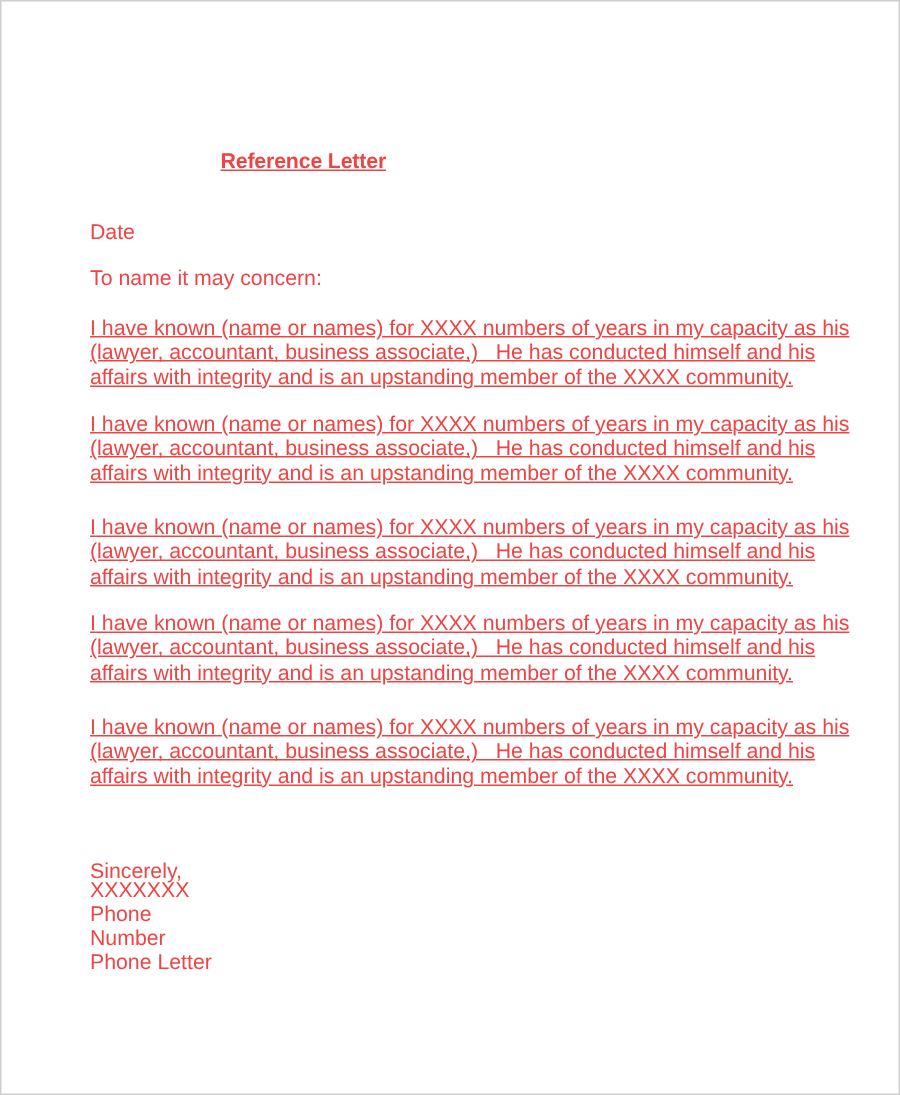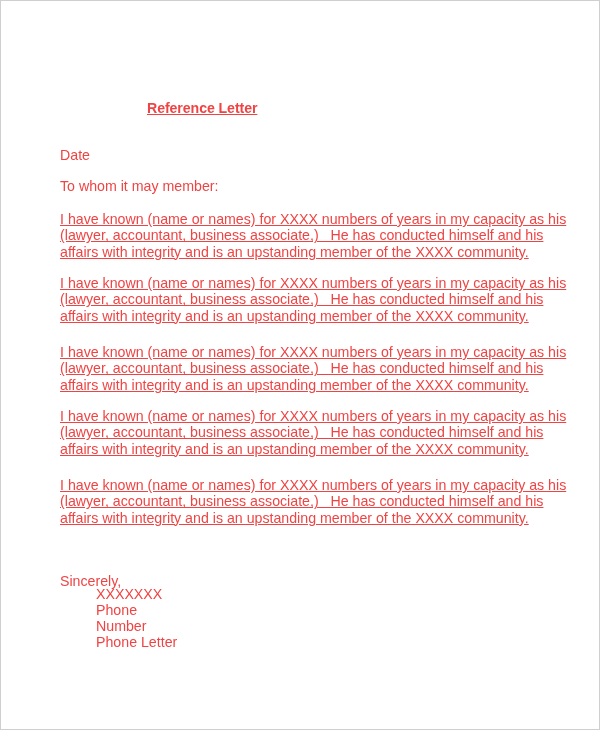--- a/index.html
+++ b/index.html
@@ -17,31 +17,31 @@
       position: absolute;
       left: 146px; top: 99px;
       font-weight: bold;
       text-decoration: underline;
       font-size: 14.2px;
       letter-spacing: -0.1px;
     }
     .line { position: absolute; left: 59px; white-space: pre; line-height: 16px; text-align: center; }
     .para { position: absolute; left: 59px; width: 500px; line-height: 16.4px; }
     .para span { display: block; white-space: pre; text-decoration: underline; }
-    .sig { position: absolute; left: 59px; line-height: 16px; margin-left: 36px; }
+    .sig { position: absolute; left: 59px; line-height: 16px; }
     .sig span { display: block; white-space: pre; }
   </style>
 </head>
 <body>
 
 <div class="page">
   <div class="title">Reference Letter</div>
 
   <div class="line" style="top:146px;">Date</div>
-  <div class="line" style="top:177px;">To whom it may member:</div>
+  <div class="line" style="top:177px;">To name it may concern:</div>
 
   <div class="para" style="top:210px;">
     <span>I have known (name or names) for XXXX numbers of years in my capacity as his</span>
     <span>(lawyer, accountant, business associate,)   He has conducted himself and his</span>
     <span>affairs with integrity and is an upstanding member of the XXXX community.</span>
   </div>
 
   <div class="para" style="top:274px;">
     <span>I have known (name or names) for XXXX numbers of years in my capacity as his</span>
     <span>(lawyer, accountant, business associate,)   He has conducted himself and his</span>

